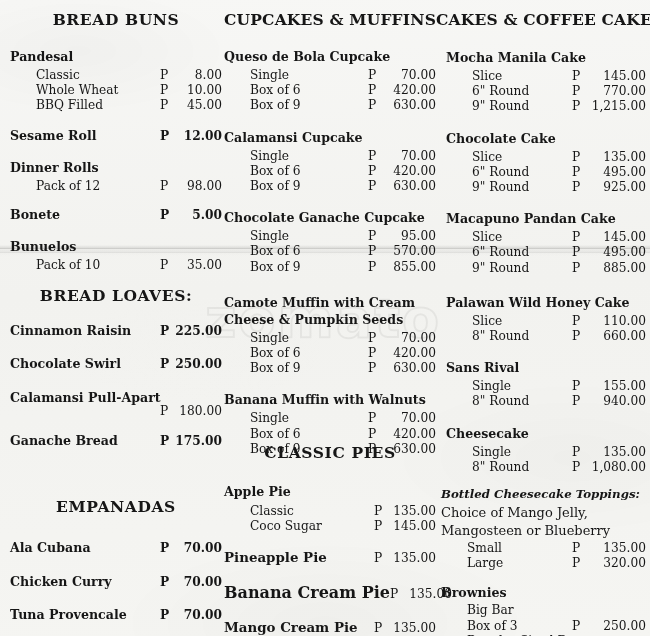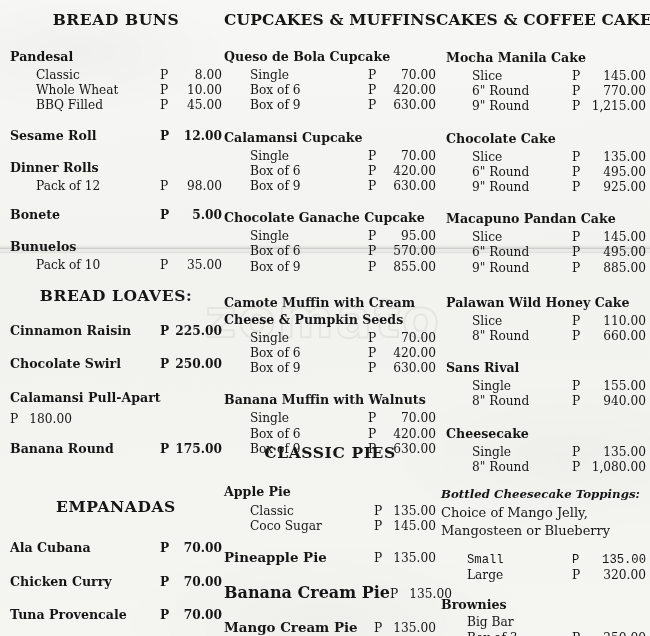--- a/index.html
+++ b/index.html
@@ -196,27 +196,27 @@
         <span class="name">Cinnamon Raisin</span>
         <span class="price sub"><span class="cur pmark" style="width:12px;">P</span><span class="amt" style="width:50px;">225.00</span></span>
       </div>
       <div class="row hdr" style="margin-top:20px;">
         <span class="name">Chocolate Swirl</span>
         <span class="price sub"><span class="cur pmark" style="width:12px;">P</span><span class="amt" style="width:50px;">250.00</span></span>
       </div>
 
       <div style="margin-top:20px;">
         <div class="hdr">Calamansi Pull-Apart</div>
-        <div class="row sub" style="margin-top:8px; ">
+        <div class="row sub" style="justify-content:flex-end;">
           <span class="price"><span class="cur pmark" style="width:12px;">P</span><span class="amt" style="width:50px;">180.00</span></span>
         </div>
       </div>
 
       <div class="row hdr" style="margin-top:18px;">
-        <span class="name">Banana Round</span>
+        <span class="name">Ganache Bread</span>
         <span class="price sub"><span class="cur pmark" style="width:12px;">P</span><span class="amt" style="width:50px;">175.00</span></span>
       </div>
     </div>
 
     <div style="position:absolute; top:497px; left:0; width:212px;">
       <div class="section-title">EMPANADAS</div>
 
       <div class="row hdr" style="margin-top:26px;">
         <span class="name">Ala Cubana</span>
         <span class="price sub"><span class="cur pmark" style="width:16px;">P</span><span class="amt" style="width:46px;">70.00</span></span>
@@ -437,21 +437,21 @@
         <div class="row sub indent-1" style="margin-top:3px;">
           <span class="name">8" Round</span>
           <span class="price"><span class="cur pmark" style="width:8px;">P</span><span class="amt" style="width:66px;">1,080.00</span></span>
         </div>
       </div>
 
       <div style="margin-top:14px; padding-left:5px;">
         <div class="ital">Bottled Cheesecake Toppings:</div>
         <div class="note" style="margin-top:4px;">Choice of Mango Jelly,</div>
         <div class="note" style="margin-top:3px;">Mangosteen or Blueberry</div>
-        <div class="row sub indent-1" style="margin-top:16px;font-family:Liberation Mono, monospace;">
+        <div class="row sub indent-1" style="margin-top:4px;">
           <span class="name">Small</span>
           <span class="price"><span class="cur pmark" style="width:18px;">P</span><span class="amt" style="width:56px;">135.00</span></span>
         </div>
         <div class="row sub indent-1" style="margin-top:3px;">
           <span class="name">Large</span>
           <span class="price"><span class="cur pmark" style="width:18px;">P</span><span class="amt" style="width:56px;">320.00</span></span>
         </div>
       </div>
 
       <div style="margin-top:16px; padding-left:5px;">

